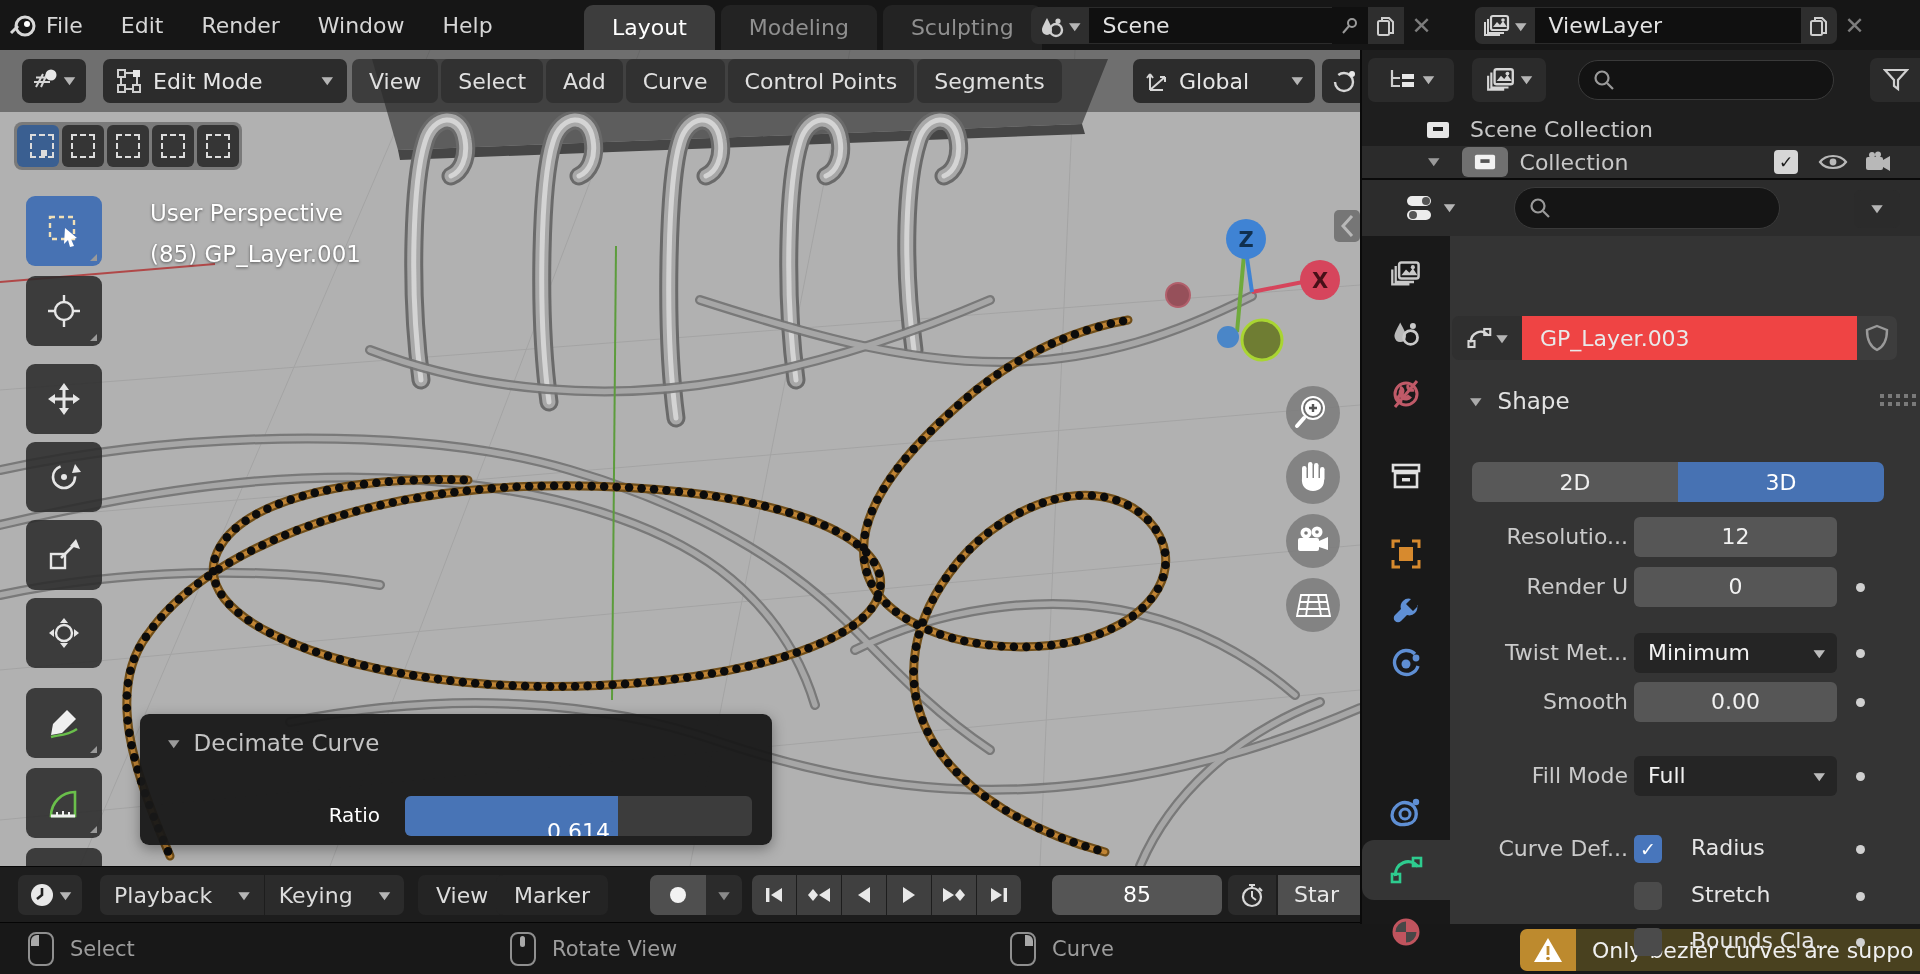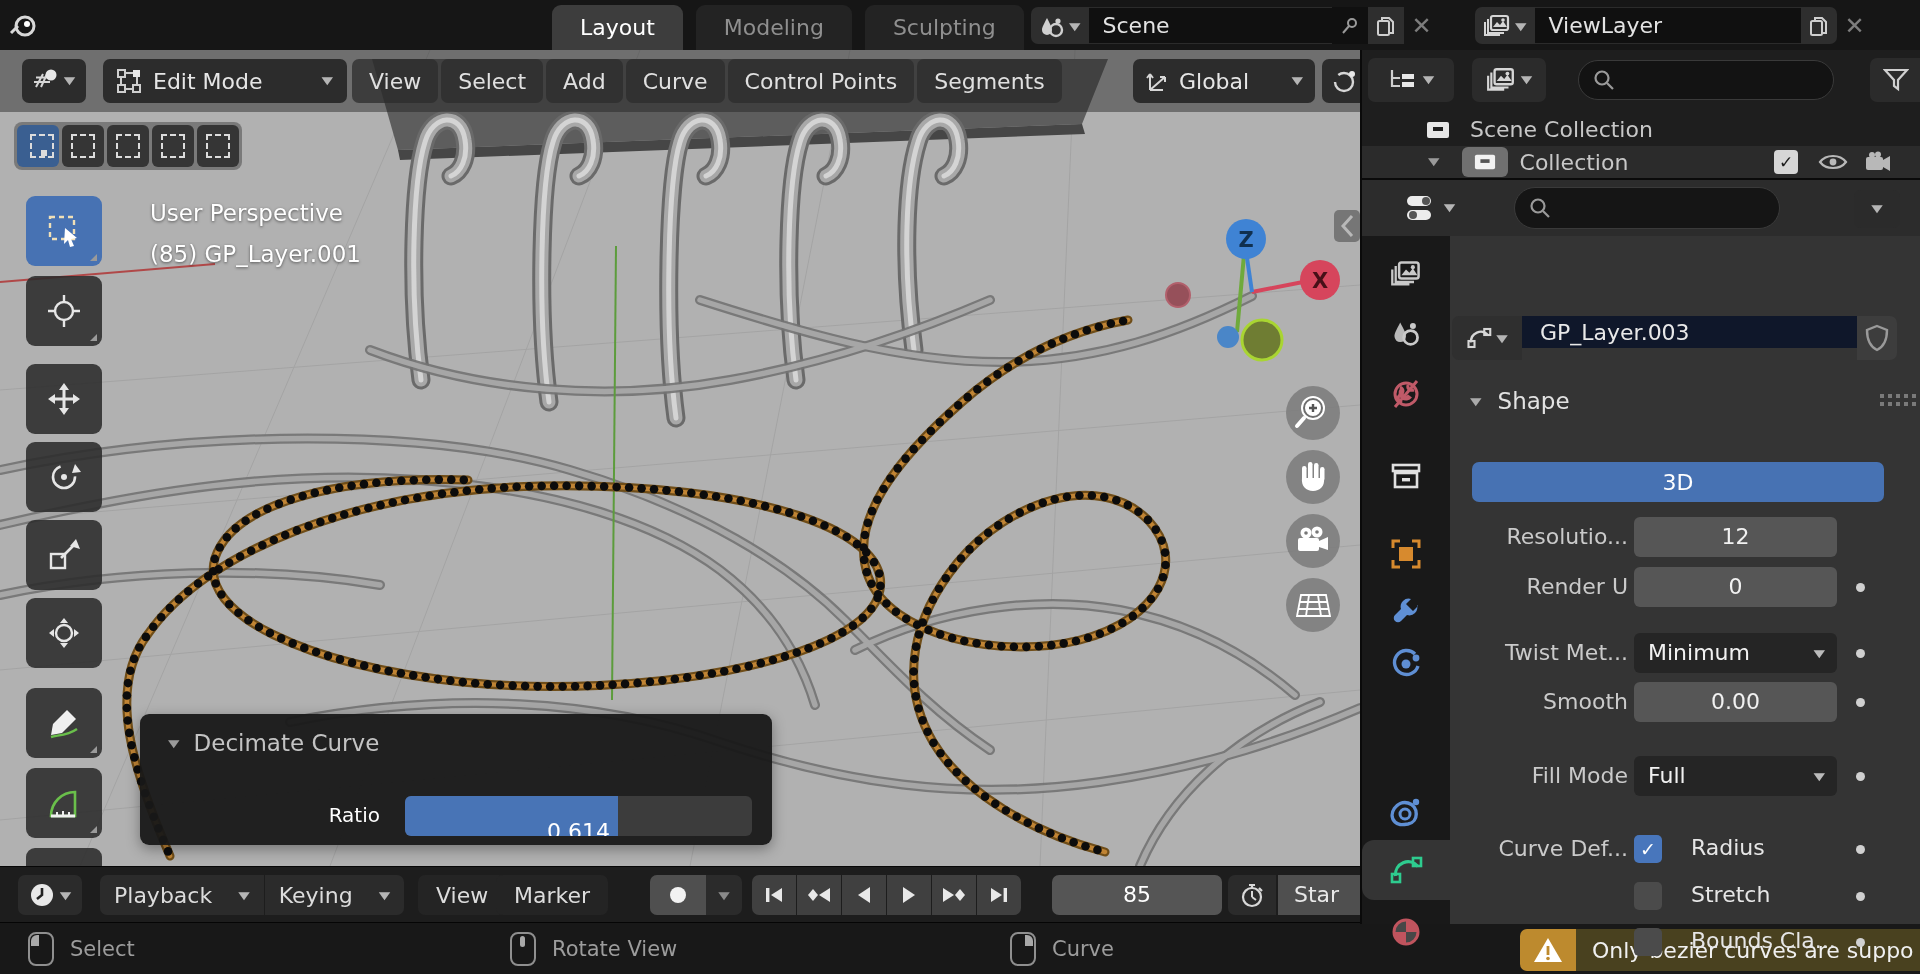--- a/index.html
+++ b/index.html
@@ -2,21 +2,21 @@
 <html><head>
 <meta charset="utf-8">
 <style>
   html,body{margin:0;padding:0;width:1920px;height:974px;overflow:hidden;background:#111;
     font-family:"DejaVu Sans","Liberation Sans",sans-serif;-webkit-font-smoothing:antialiased;}
   .abs{position:absolute;}
   
   #topbar{position:absolute;left:0;top:0;width:1920px;height:50px;background:#161616;border-bottom:1px solid #0a0a0a;}
   #topbar .menus{position:absolute;left:46px;top:0;height:50px;display:flex;align-items:center;gap:38px;color:#d6d6d6;font-size:22px;}
   #topbar .menus span{cursor:default;}
-  .ws-tabs{position:absolute;left:552px;top:5px;height:45px;display:flex;gap:13px;}
+  .ws-tabs{position:absolute;left:584px;top:5px;height:45px;display:flex;gap:6px;}
   .ws-tab{height:45px;padding:0 28px;display:flex;align-items:center;font-size:22px;color:#8f8f8f;background:#232323;border-radius:9px 9px 0 0;}
   .ws-tab.active{background:#3d3d3d;color:#fff;}
   .dblock{position:absolute;top:7px;height:37px;display:flex;align-items:stretch;}
   .dblock .iconbtn{background:#2e2e2e;border-radius:7px 0 0 7px;display:flex;align-items:center;padding:0 8px;gap:4px;}
   .dblock .field{background:#101010;display:flex;align-items:center;padding:0 14px;color:#e3e3e3;font-size:22px;border-top:1px solid #2b2b2b;border-bottom:1px solid #2b2b2b;}
   .dblock .endbtn{background:#2e2e2e;display:flex;align-items:center;padding:0 8px;}
   .dblock .endbtn.last{border-radius:0 7px 7px 0;}
   .xbtn{display:flex;align-items:center;padding:0 8px;color:#7d7d7d;font-size:24px;}
   .chev{color:#b5b5b5;font-size:15px;transform:scaleY(.7);display:inline-block;}
   
@@ -87,20 +87,27 @@
 </style>
 </head>
 <body>
 
 <div id="topbar">
   <svg class="abs" style="left:8px;top:11px" width="30" height="28" viewBox="0 0 30 28">
     <circle cx="17" cy="15" r="9" fill="none" stroke="#d8d8d8" stroke-width="3"></circle>
     <circle cx="19" cy="13" r="3" fill="#fff"></circle>
     <path d="M3 22 L10 15" stroke="#d8d8d8" stroke-width="3" fill="none"></path>
   </svg>
+  <div class="menus">
+    <span>File</span>
+    <span>Edit</span>
+    <span>Render</span>
+    <span>Window</span>
+    <span>Help</span>
+  </div>
   <div class="ws-tabs">
     <div class="ws-tab active">Layout</div>
     <div class="ws-tab">Modeling</div>
     <div class="ws-tab">Sculpting</div>
   </div>
   <div class="dblock" style="left:1031px">
     <div class="iconbtn">
       <svg width="26" height="24" viewBox="0 0 26 24">
         <path d="M8 4 C5 10 3 13 3 16 a5 5 0 0 0 10 0 C13 13 11 10 8 4 Z" fill="#d0d0d0"></path>
         <circle cx="17" cy="16" r="6" fill="none" stroke="#d0d0d0" stroke-width="2.4"></circle>
@@ -977,21 +984,21 @@
   <div id="prop-content">
 
     <div class="name-seg" style="left:2px;top:80px;width:70px;height:44px;background:#2f2f2f;border-radius:7px 0 0 7px;justify-content:center;gap:4px">
       <svg width="26" height="24" viewBox="0 0 34 32">
         <path d="M8 24 C4 12 18 2 28 10" fill="none" stroke="#d6d6d6" stroke-width="3.2" transform="rotate(12 17 16)"></path>
         <rect x="3" y="20" width="8" height="8" fill="none" stroke="#d6d6d6" stroke-width="2.8"></rect>
         <rect x="24" y="4" width="8" height="8" fill="none" stroke="#d6d6d6" stroke-width="2.8"></rect>
       </svg>
       <span class="chev">▼</span>
     </div>
-    <div class="name-seg" style="left:72px;top:80px;width:335px;height:32px;background:#0f172a;color:#e9e9e9;font-size:22px;padding-left:18px;box-sizing:border-box">GP_Layer.003</div>
+    <div class="name-seg" style="left:72px;top:80px;width:335px;height:44px;background:#ef4444;color:#e9e9e9;font-size:22px;padding-left:18px;box-sizing:border-box">GP_Layer.003</div>
     <div class="name-seg" style="left:407px;top:80px;width:40px;height:44px;background:#3d3d3d;border-radius:0 7px 7px 0;justify-content:center">
       <svg width="24" height="28" viewBox="0 0 24 28">
         <path d="M12 2 L22 6 C22 16 18 23 12 26 C6 23 2 16 2 6 Z" fill="none" stroke="#9a9a9a" stroke-width="2.4"></path>
       </svg>
     </div>
 
     <div style="position:absolute;left:20px;top:152px;display:flex;align-items:center;gap:16px">
       <span class="chev" style="color:#aaa">▼</span>
       <span style="color:#e2e2e2;font-size:23px">Shape</span>
     </div>
@@ -1004,20 +1011,21 @@
           <rect x="32" y="0" width="4" height="4"></rect>
         <rect x="0" y="8" width="4" height="4"></rect>
           <rect x="8" y="8" width="4" height="4"></rect>
           <rect x="16" y="8" width="4" height="4"></rect>
           <rect x="24" y="8" width="4" height="4"></rect>
           <rect x="32" y="8" width="4" height="4"></rect>
       </g>
     </svg>
 
     <div style="position:absolute;left:22px;top:226px;width:412px;height:40px;display:flex;border-radius:7px;overflow:hidden">
+      <div style="flex:1;background:#585858;color:#efefef;font-size:22px;display:flex;align-items:center;justify-content:center">2D</div>
       <div style="flex:1;background:#4772b3;color:#fff;font-size:22px;display:flex;align-items:center;justify-content:center">3D</div>
     </div>
 
     <div class="prow-label" style="left:8px;top:281px">Resolutio...</div>
     <div class="pfield slider" style="top:281px">12</div>
 
     <div class="prow-label" style="left:8px;top:331px">Render U</div>
     <div class="pfield slider" style="top:331px">0</div>
     <span class="deco-dot" style="top:347px"></span>
 

